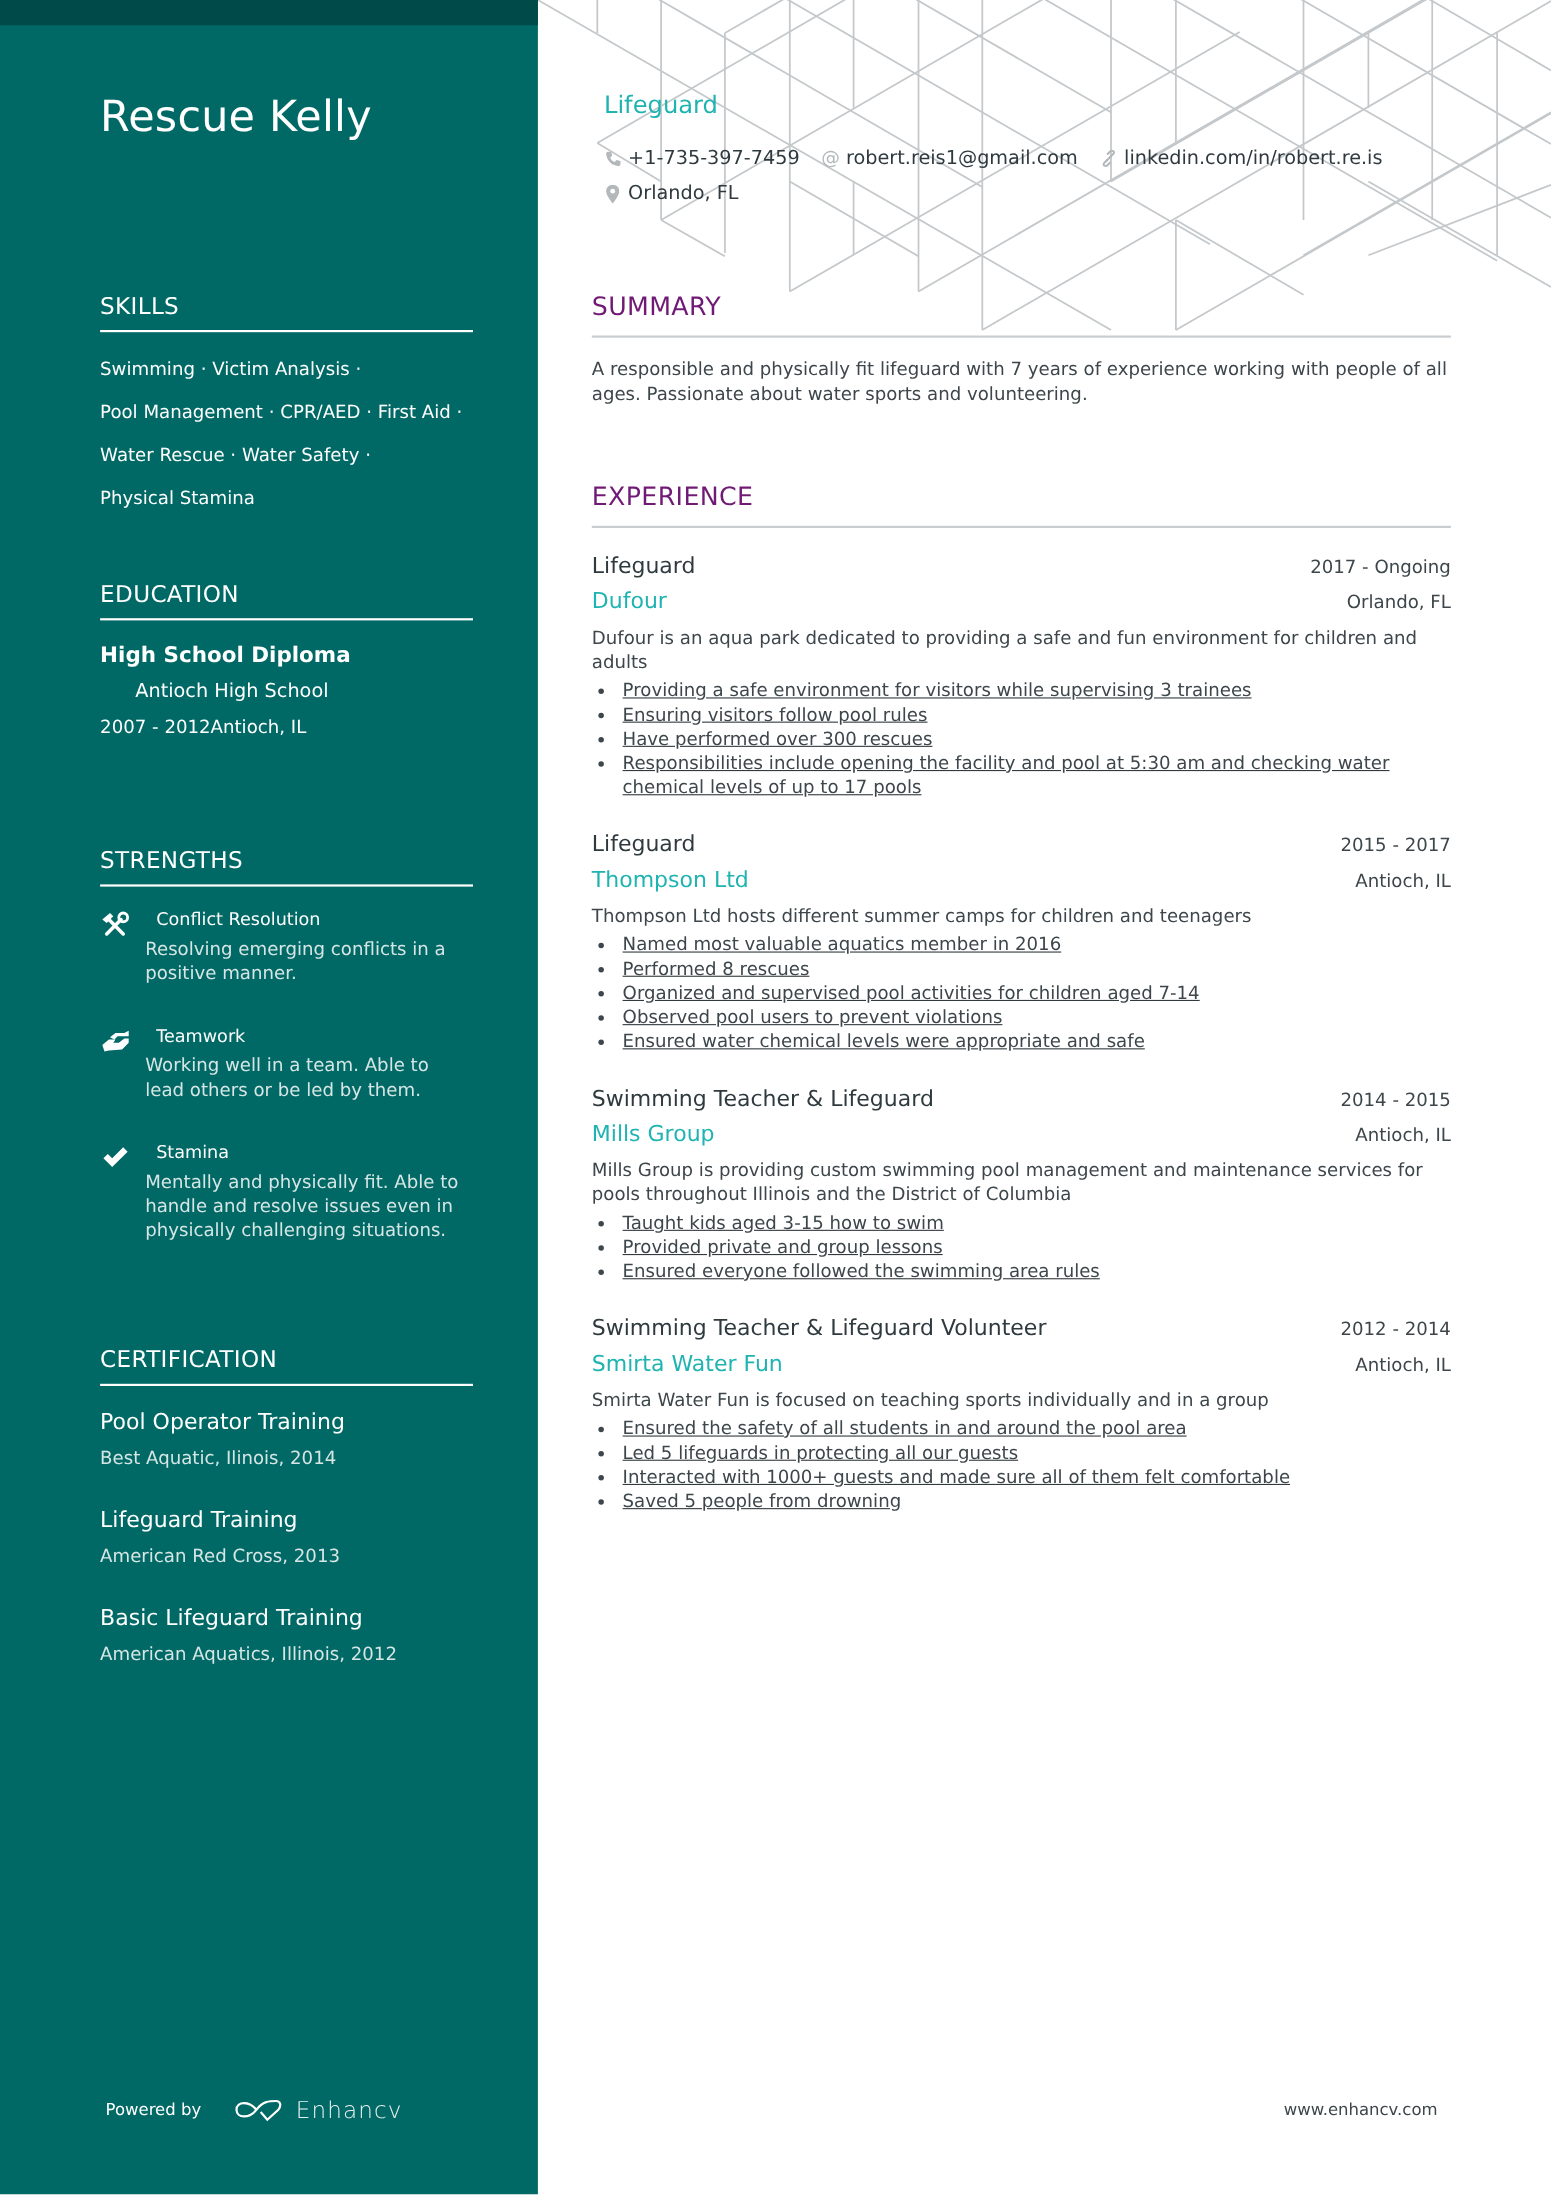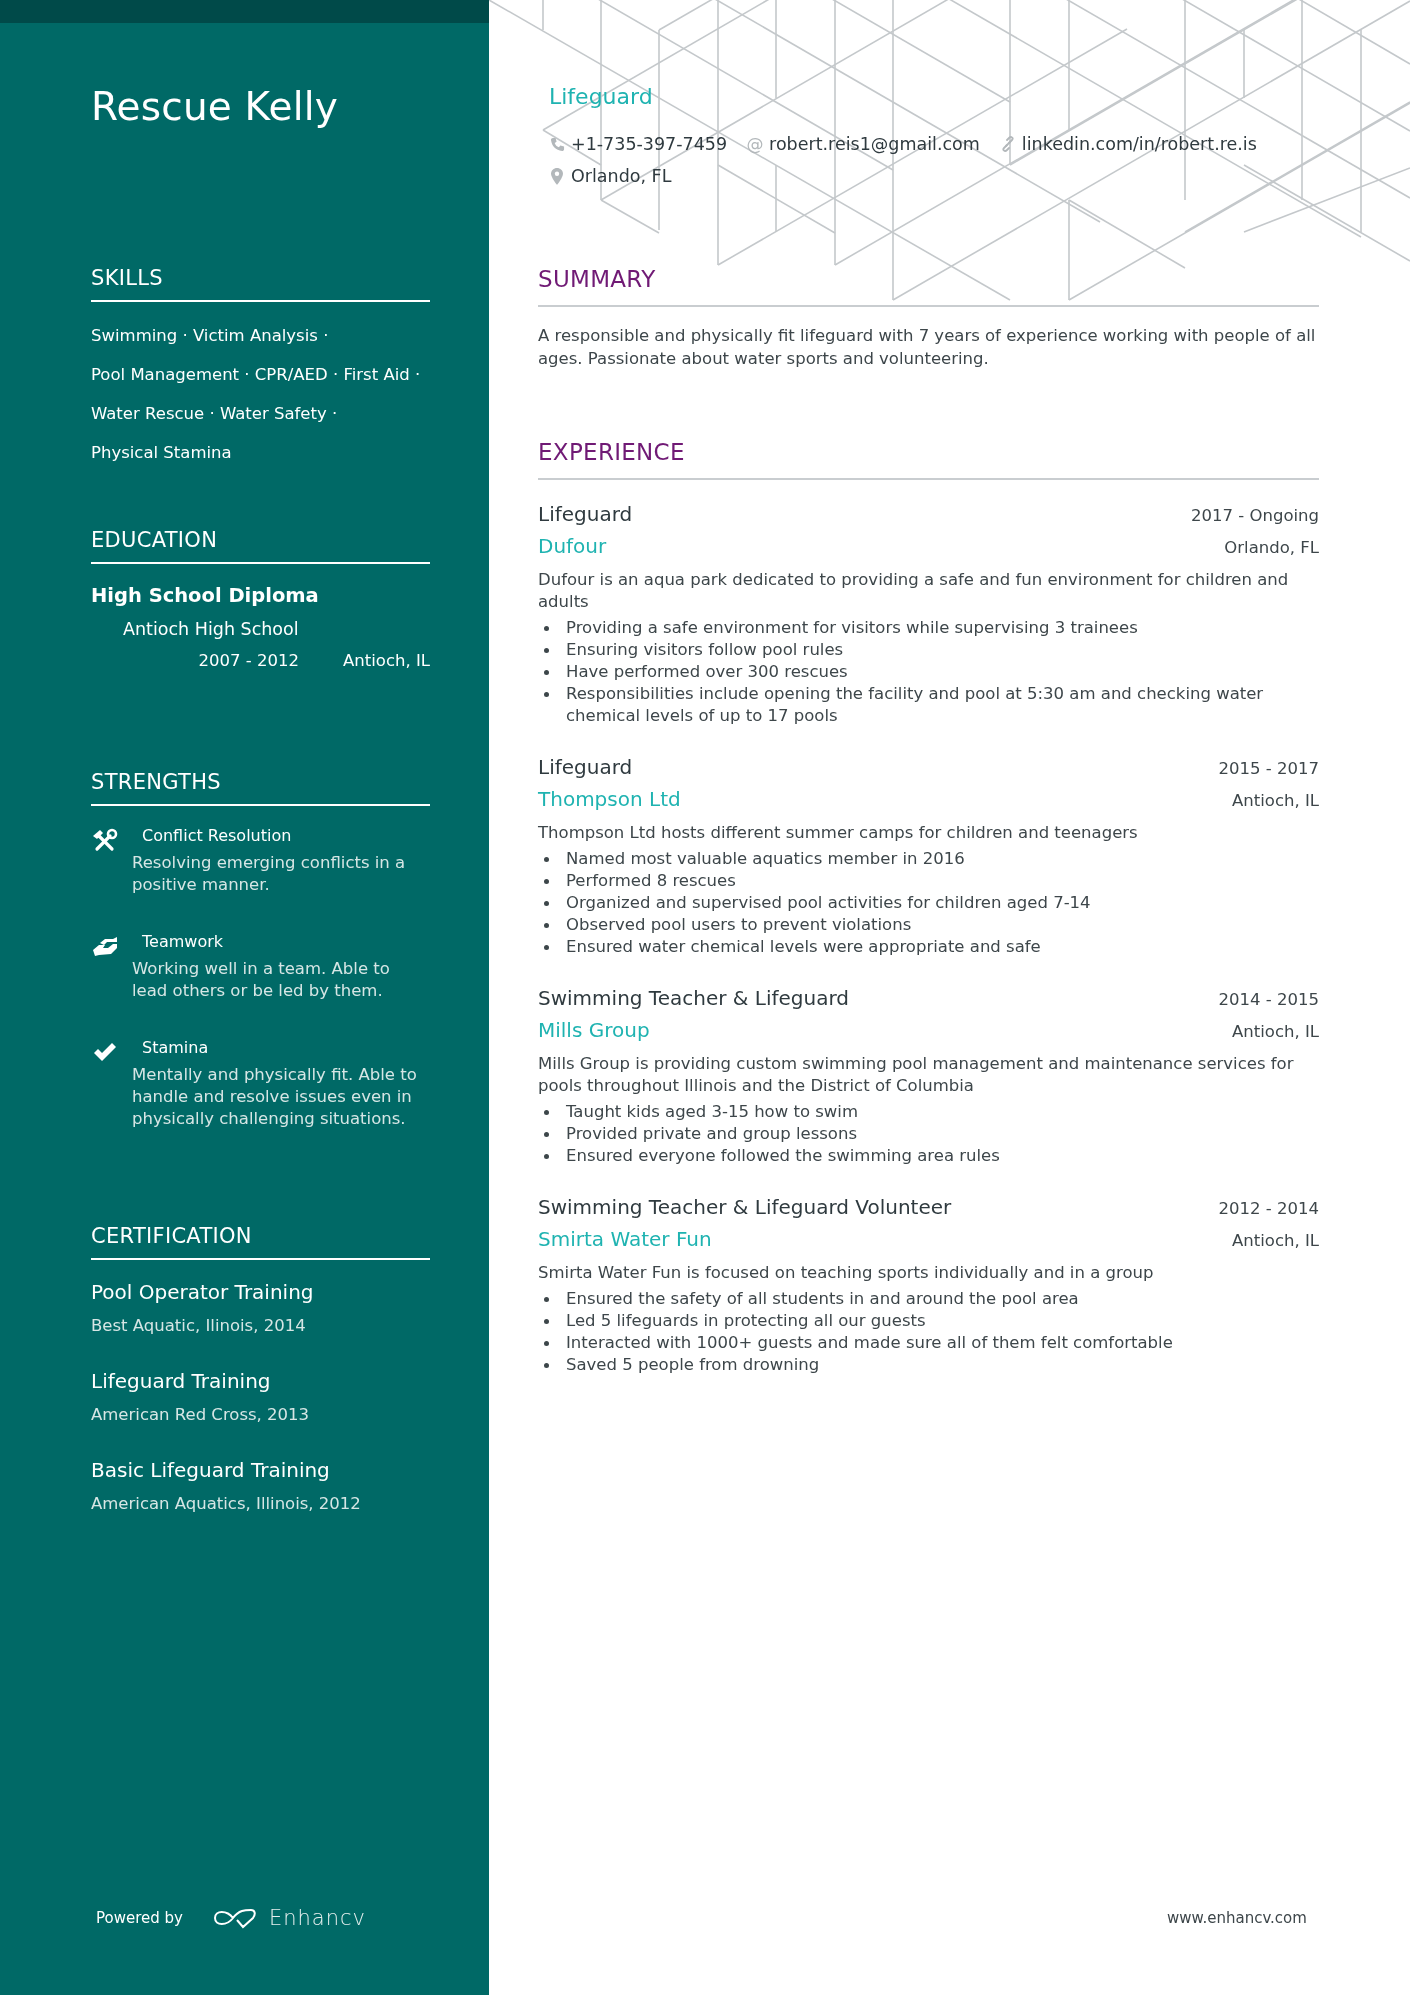--- a/index.html
+++ b/index.html
@@ -12,21 +12,21 @@
   .name { position: absolute; left: 91px; top: 84px; font-size: 39px; font-weight: normal; letter-spacing: 0.2px; color: #ffffff; }
 
   .side-section { position: absolute; left: 91px; width: 339px; }
   .side-heading { font-size: 21px; color: #ffffff; letter-spacing: 0.3px; padding-bottom: 10px; border-bottom: 2px solid #ffffff; }
 
   .skills-list { margin-top: 14px; }
   .skill-line { font-size: 16.5px; color: #ffffff; height: 39px; line-height: 39px; white-space: nowrap; }
 
   .edu-degree { font-size: 19.5px; font-weight: bold; margin-top: 20px; color: #ffffff; }
   .edu-school { font-size: 17.5px; margin-top: 12px; color: #ffffff; margin-left: 32px; }
-  .edu-meta { display: flex; justify-content: flex-end; font-size: 16.5px; margin-top: 12px; color: #ffffff; gap: 44px; }
+  .edu-meta { display: flex; justify-content: flex-start; font-size: 16.5px; margin-top: 12px; color: #ffffff; }
 
   .strength { position: relative; padding-left: 41px; margin-top: 20px; }
   .strength + .strength { margin-top: 36px; }
   .strength-icon { position: absolute; left: 0; top: 2px; width: 28px; height: 26px; }
   .strength-title { font-size: 16px; color: #ffffff; margin-left: 10px; }
   .strength-desc { font-size: 16.5px; color: #d6e6e5; line-height: 22px; margin-top: 7px; }
 
   .cert { margin-top: 20px; }
   .cert + .cert { margin-top: 34px; }
   .cert-title { font-size: 20px; color: #ffffff; }
@@ -54,21 +54,21 @@
 
   .exp { margin-top: 22px; }
   .exp + .exp { margin-top: 28px; }
   .exp-row1 { display: flex; justify-content: space-between; align-items: baseline; }
   .exp-role { font-size: 20px; color: #2f3a3f; }
   .exp-date { font-size: 16.5px; color: #3d464a; }
   .exp-row2 { display: flex; justify-content: space-between; align-items: baseline; margin-top: 8px; }
   .exp-company { font-size: 20px; color: #1fb3b1; }
   .exp-loc { font-size: 16.5px; color: #3d464a; }
   .exp-desc { font-size: 16.5px; line-height: 22px; color: #3d464a; margin-top: 11px; }
-  .exp-bullets { list-style: none; margin-top: 4px; }
+  .exp-bullets { list-style: none; margin-top: 4px; text-decoration: underline; }
   .exp-bullets li { position: relative; padding-left: 28px; font-size: 16.5px; line-height: 22px; color: #3d464a; }
   .exp-bullets li::before { content: ""; position: absolute; left: 6px; top: 9px; width: 5px; height: 5px; border-radius: 50%; background: #3d464a; }
 
   .website { position: absolute; left: 1167px; top: 1909px; font-size: 15px; color: #3d464a; }
 </style>
 </head>
 <body>
 
 <aside class="sidebar">
   <div class="topband"></div>

